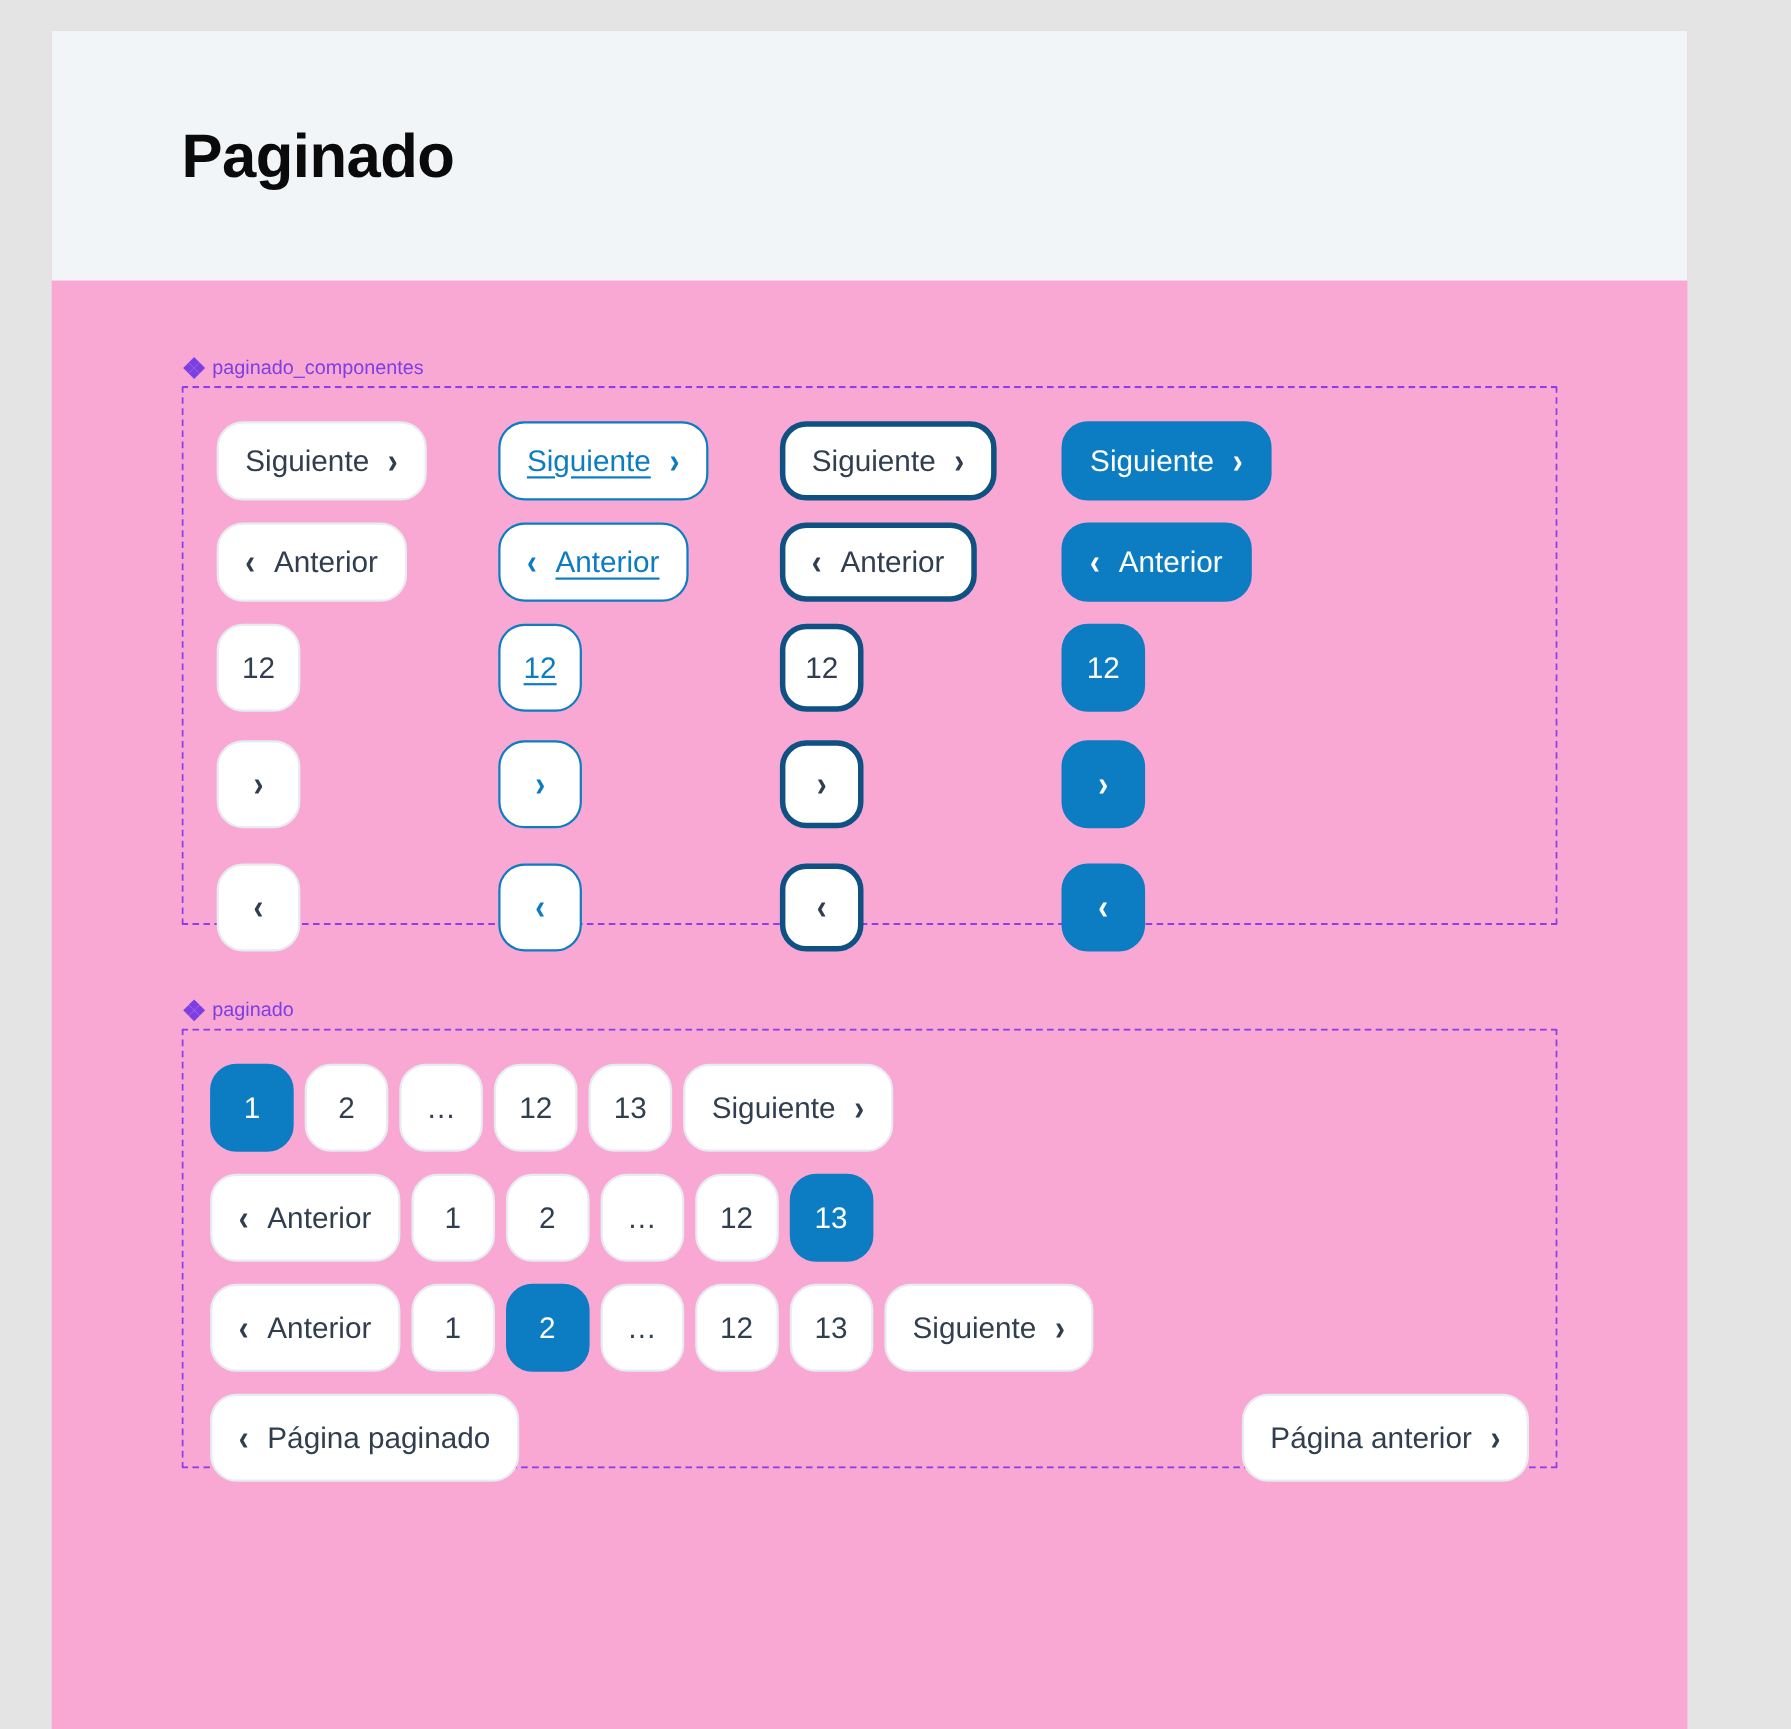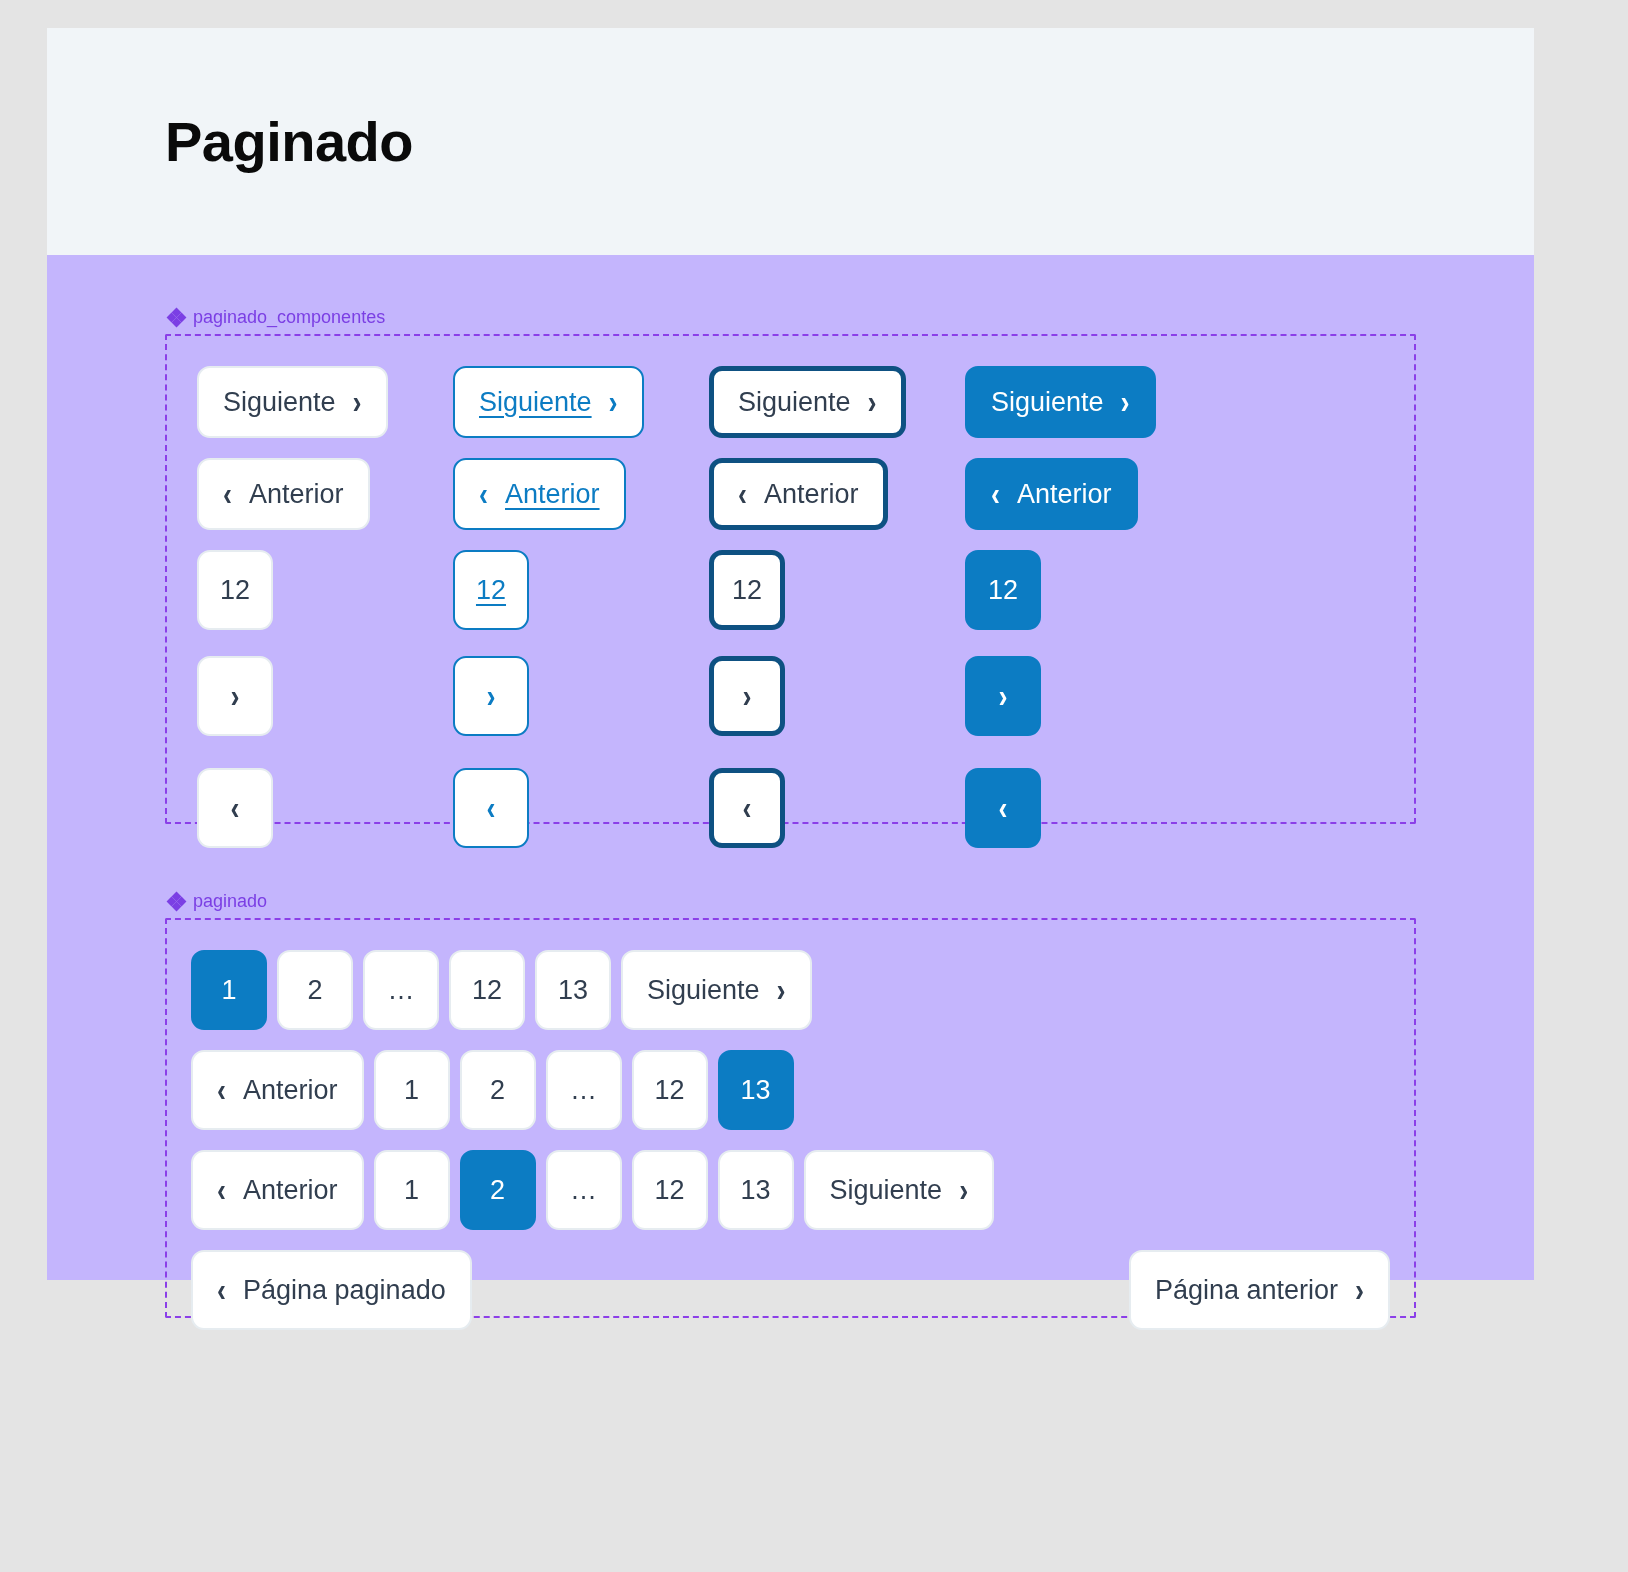--- a/index.html
+++ b/index.html
@@ -12,22 +12,22 @@
     background: #e4e4e4;
     font-family: "Liberation Sans", sans-serif;
     overflow: hidden;
   }
 
   .page-canvas {
     position: absolute;
     left: 47px;
     top: 28px;
     width: 1487px;
-    height: 1252px;
-    background: #c4b5fd;
+    height: 1544px;
+    background: #f9a8d4;
   }
 
   .page-header {
     height: 227px;
     background: #f1f5f8;
     display: flex;
     align-items: center;
     padding-left: 118px;
     box-sizing: border-box;
   }
@@ -84,21 +84,21 @@
 
   
   .pg {
     display: inline-flex;
     align-items: center;
     justify-content: center;
     gap: 17px;
     box-sizing: border-box;
     background: #ffffff;
     border: 2px solid #e6ecf0;
-    border-radius: 13px;
+    border-radius: 24px;
     color: #313e4f;
     font-size: 27px;
     font-family: "Liberation Sans", sans-serif;
     height: 72px;
     padding: 0 24px;
     cursor: pointer;
     white-space: nowrap;
     user-select: none;
   }
   .pg .chev {
@@ -184,21 +184,21 @@
 <body>
 
 <div class="page-canvas">
 
   <div class="page-header">
     <div class="page-title">Paginado</div>
   </div>
 
   <div class="content">
 
-    <div class="frame-block" style="margin-top:53px;">
+    <div class="frame-block" style="margin-top:70px;">
       <div class="frame-label">
         <span class="diamond-icon">
           <i></i>
             <i></i>
             <i></i>
             <i></i>
         </span>
         <span>paginado_componentes</span>
       </div>
 

